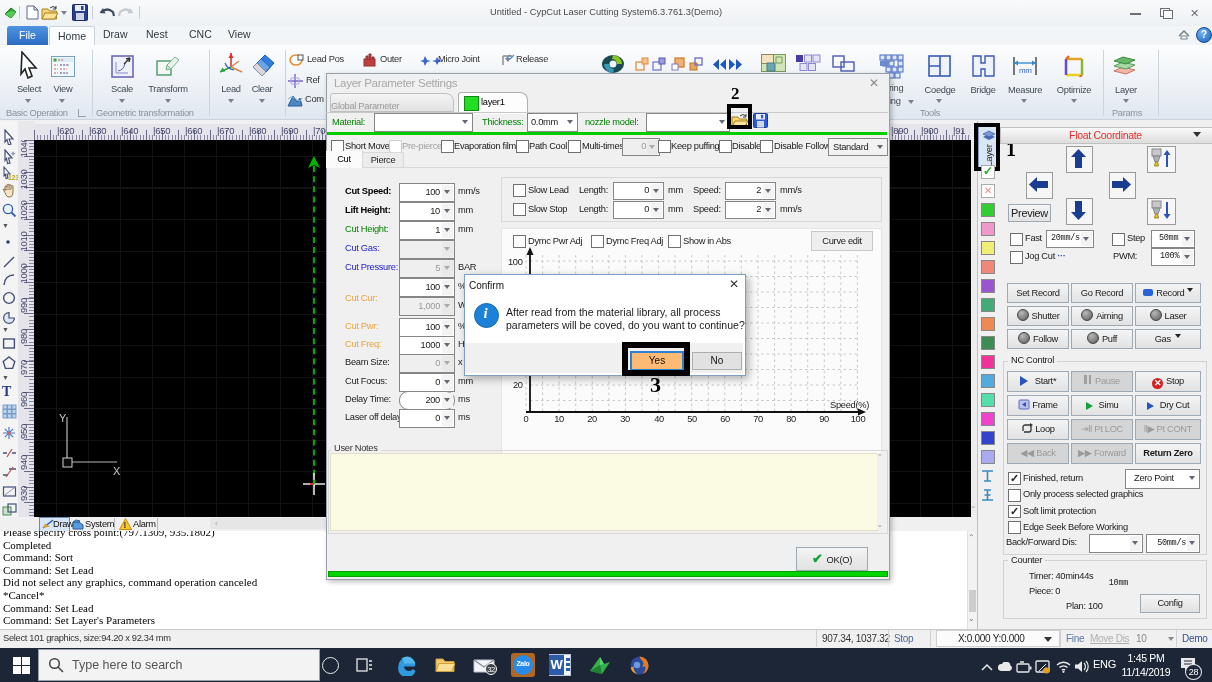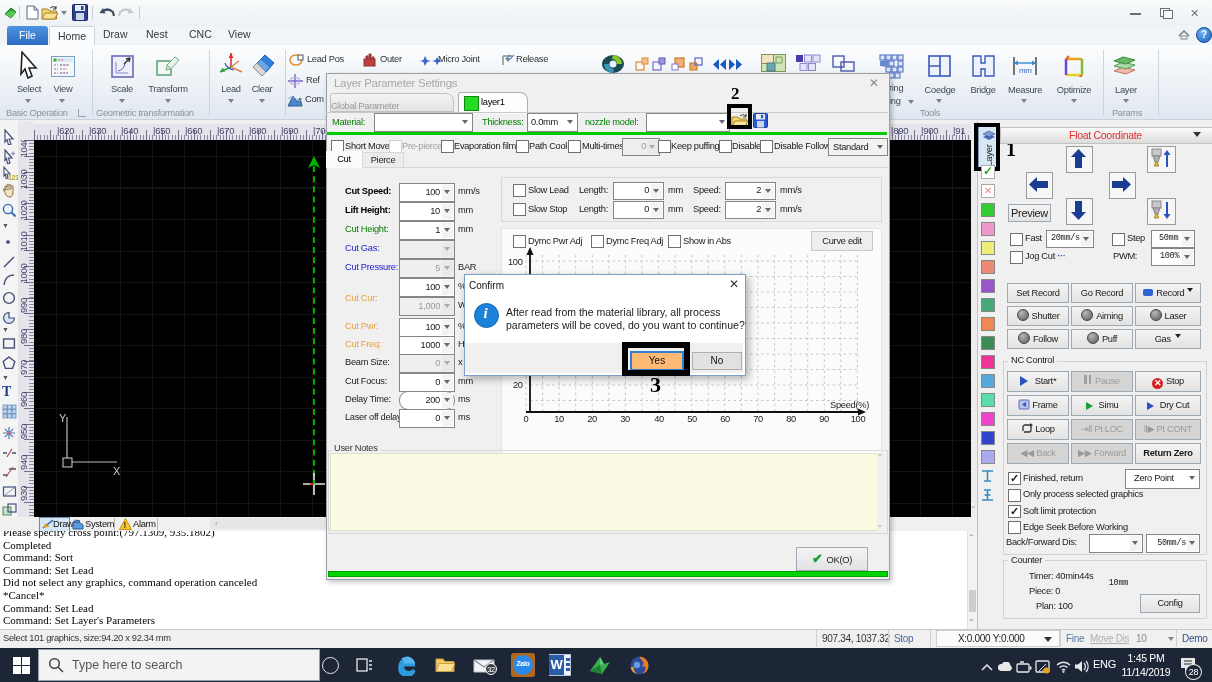--- a/index.html
+++ b/index.html
@@ -25,20 +25,21 @@
 .tray{color:#fff;}
 svg{display:block;}
 .led{display:inline-block;width:10px;height:10px;border-radius:50%;background:radial-gradient(circle at 35% 30%,#b8b8b8,#5a5a5a);border:1px solid #444;margin-right:3px;vertical-align:-2px;}
 </style>
 </head>
 <body>
 <div id="root">
 
   <div class="abs" id="titlebar" style="left:0;top:0;width:1212px;height:26px;background:linear-gradient(#f8fafb,#eef1f4);"></div>
   <div class="abs" style="left:0;top:26px;width:1212px;height:19px;background:#f2f5f8;"></div>
+  <div class="abs" style="left:406px;top:7px;width:400px;text-align:center;color:#4a4a4a;font-size:9.3px;letter-spacing:0;">Untitled - CypCut Laser Cutting System6.3.761.3(Demo)</div>
 
   <div class="abs" style="left:1130px;top:13px;width:11px;height:2px;background:#6a6f76;"></div>
   <div class="abs" style="left:1160px;top:8px;width:8px;height:7px;border:1px solid #6a6f76;background:#f8fafb;"></div>
   <div class="abs" style="left:1163px;top:10px;width:8px;height:7px;border:1px solid #6a6f76;background:#f8fafb;"></div>
   <div class="abs" style="left:1190px;top:7px;font-size:11px;color:#6a6f76;">✕</div>
 
   <div id="qat">
     <svg class="abs" style="left:3px;top:5px;" width="15" height="15" viewBox="0 0 15 15">
         <path d="M2 9 L8 3 L13 7 L8 13 Z" fill="#2ea52e" stroke="#1a7a1a"></path>
         <path d="M2 9 L8 6 L13 7 L8 13 Z" fill="#57c957"></path>
@@ -701,21 +702,21 @@
       </div>
     <div class="combo" style="left:1146px;top:534px;width:52px;height:17px;">
         <span style="position:absolute;right:13px;top:3px;font-size:8.5px;font-family:'Liberation Mono',monospace;">50mm/s</span>
         <span class="arw"></span>
       </div>
 
     <div class="abs" style="left:1003px;top:560px;width:202px;height:57px;border:1px solid #d2d2d2;"></div>
     <div class="abs" style="left:1008px;top:555px;background:#f0f0f0;padding:0 3px;">Counter</div>
     <div class="abs" style="left:1029px;top:571px;">Timer: 40min44s</div>
     <div class="abs" style="left:1029px;top:586px;">Piece: 0</div>
-    <div class="abs" style="left:1036px;top:601px;">Plan: 100</div>
+    <div class="abs" style="left:1066px;top:601px;">Plan: 100</div>
     <div class="btn" style="left:1140px;top:594px;width:58px;height:17px;line-height:17px;">Config</div>
   </div>
 
   <div id="dialog">
     <div class="abs" style="left:326px;top:73px;width:562px;height:505px;background:#f0f0f0;border:1px solid #9aa0a8;box-shadow:2px 2px 5px rgba(0,0,0,0.25);"></div>
     <div class="abs" style="left:334px;top:77px;color:#a8a8a8;font-size:11.5px;">Layer Parameter Settings</div>
     <div class="abs" style="left:869px;top:76px;color:#888;font-size:12px;">✕</div>
 
     <div class="abs" style="left:330px;top:93px;width:124px;height:19px;background:linear-gradient(#f4f4f4,#e2e2e2);border:1px solid #c0c0c0;border-radius:3px 8px 0 0;color:#9a9a9a;padding-top:7px;text-align:left;box-sizing:border-box;">Global Parameter</div>
     <div class="abs" style="left:458px;top:92px;width:68px;height:21px;background:#fdfdfd;border:1px solid #b0b0b0;border-bottom:none;border-radius:3px 8px 0 0;"></div>

